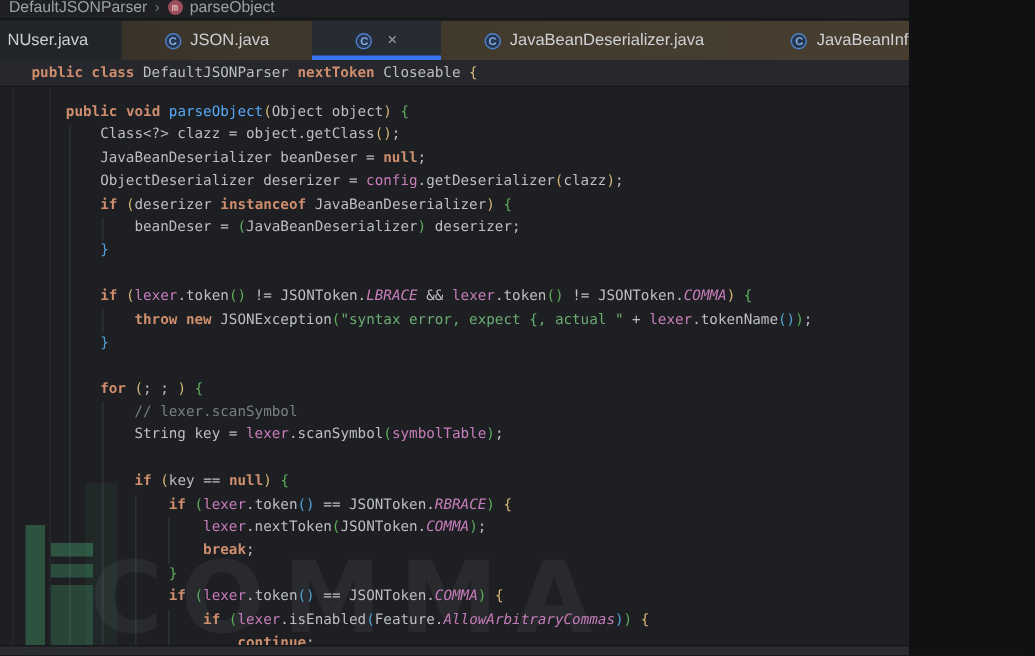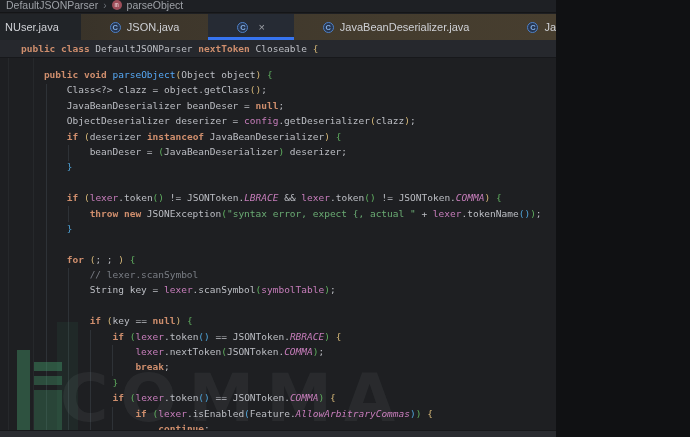--- a/index.html
+++ b/index.html
@@ -1,18 +1,18 @@
 <!DOCTYPE html>
 <html><head>
 <meta charset="utf-8">
 <style>
   * { margin:0; padding:0; box-sizing:border-box; }
   html,body { background:#101113; }
   #app {
-    position:relative; width:556px; height:437px;
+    position:relative; width:606px; height:437px;
     background:#1e1f22; overflow:hidden;
     font-family:"Liberation Sans", sans-serif;
   }
   
   #crumbbar {
     position:absolute; top:0; left:0; right:0; height:13px;
     background:#1e2024; border-bottom:1px solid #141517;
     display:flex; align-items:flex-start; padding-left:6px;
     overflow:hidden; color:#9da0a6; font-size:10.5px;
   }

